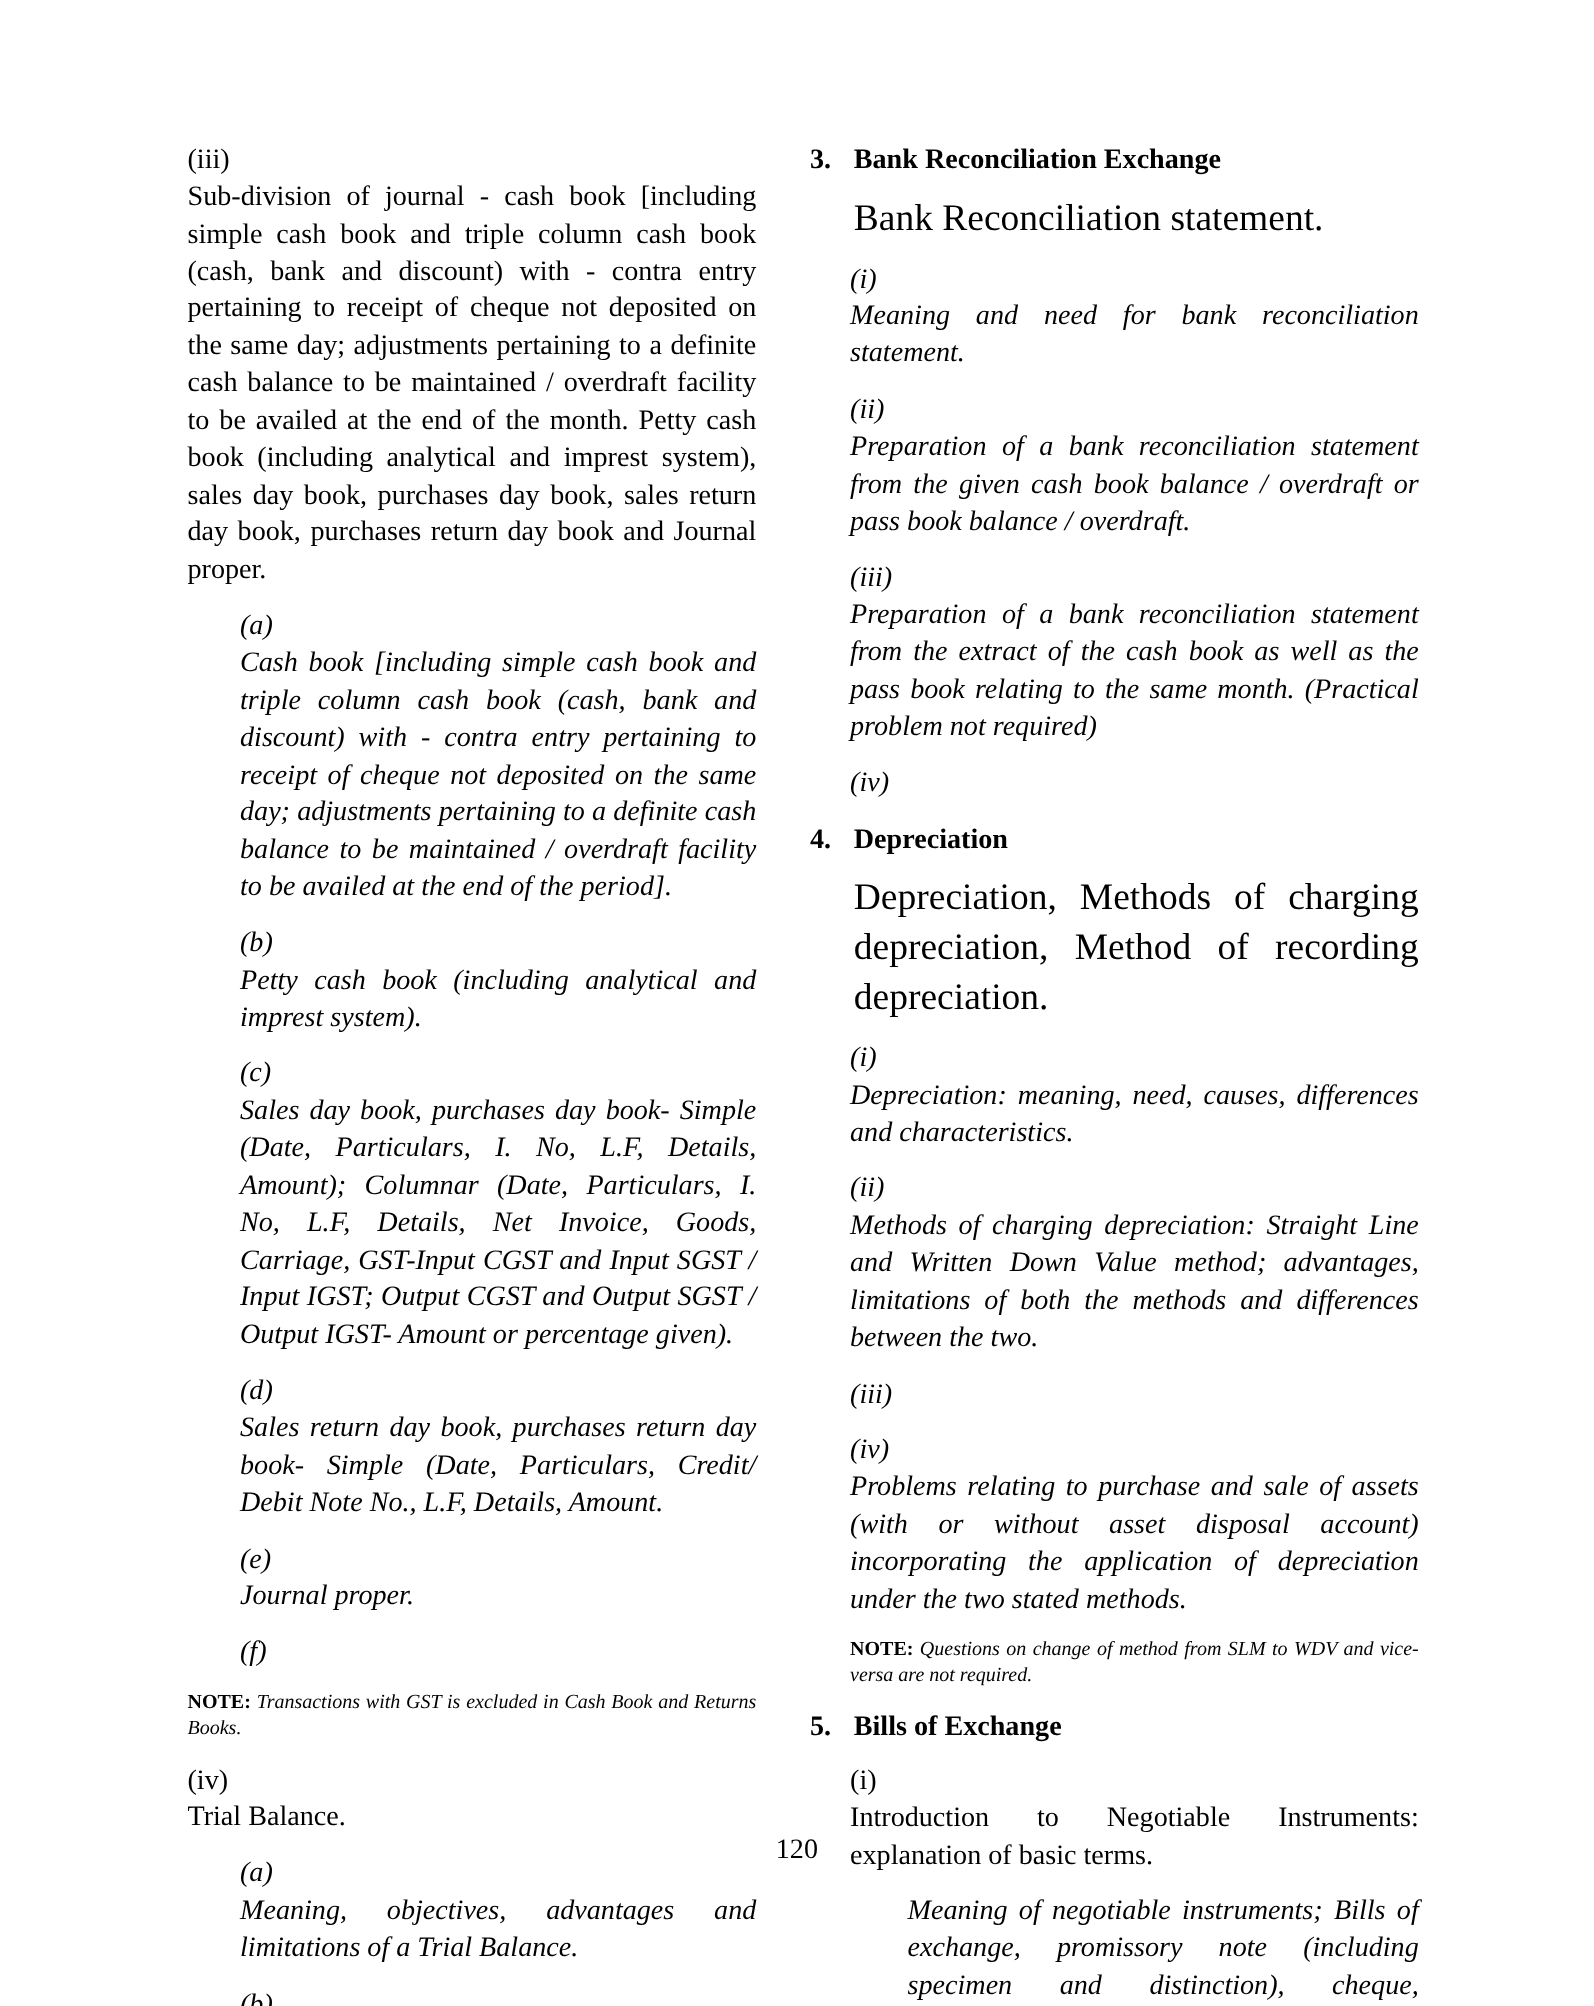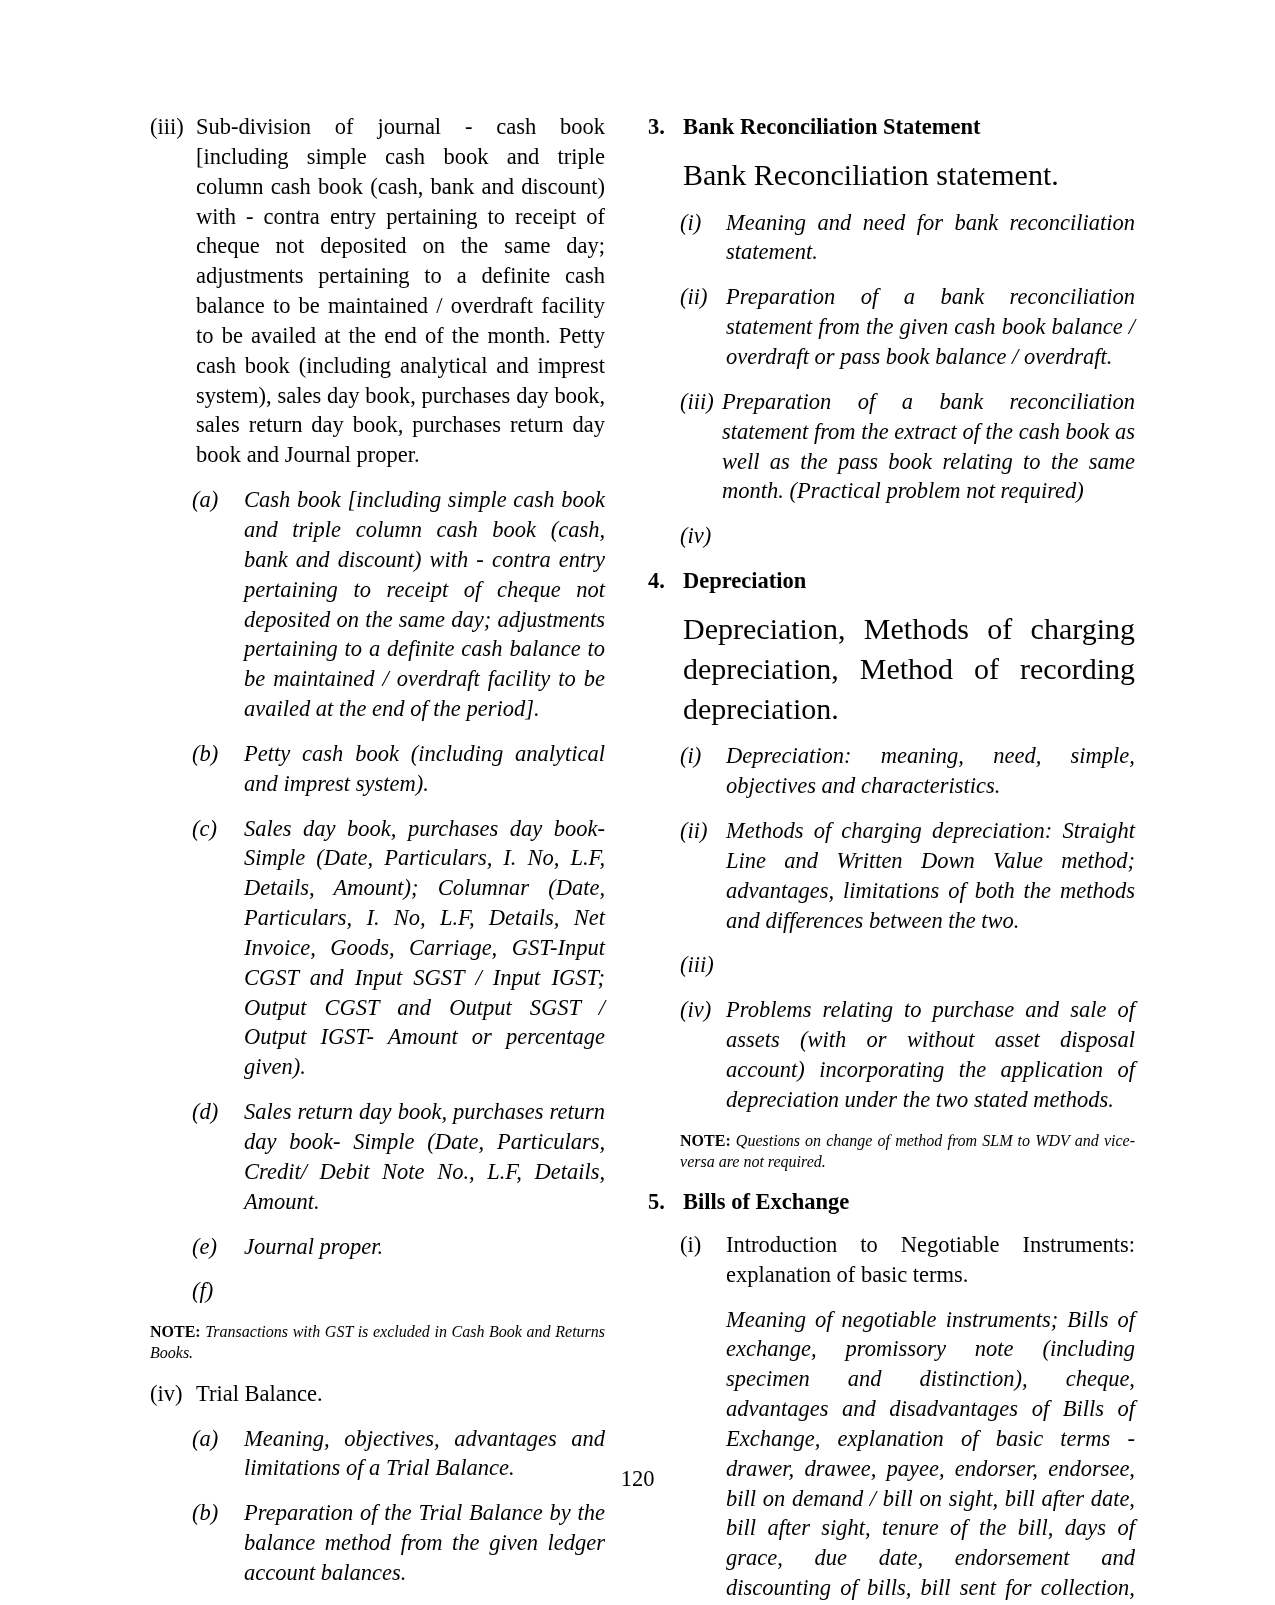--- a/index.html
+++ b/index.html
@@ -48,22 +48,23 @@
     hyphens: none;
   }
   .blk:last-child { margin-bottom: 0; }
 
   .italic { font-style: italic; }
   .roman  { font-style: normal; }
 
   
   .row {
     display: flex;
-    flex-direction: row;
+    flex-direction: column;
     align-items: flex-start;
+    justify-content: flex-end;
   }
   .marker {
     flex: 0 0 auto;
     white-space: nowrap;
     font-style: inherit;
   }
   .body-txt {
     flex: 1 1 auto;
     text-align: justify;
     text-justify: inter-word;
@@ -202,21 +203,21 @@
         <span class="marker">(b)</span>
         <span class="body-txt last-left">Preparation of the Trial Balance by the balance method from the given ledger account balances.</span>
       </div>
 
     </div>
 
     <div class="col col-right">
 
       <div class="sec-head">
         <span class="num">3.</span>
-        <span class="title">Bank Reconciliation Statement</span>
+        <span class="title">Bank Reconciliation Exchange</span>
       </div>
 
       <p class="lead last-left">Bank Reconciliation statement.</p>
 
       <div class="blk row rlvl italic">
         <span class="marker">(i)</span>
         <span class="body-txt last-left">Meaning and need for bank reconciliation statement.</span>
       </div>
 
       <div class="blk row rlvl italic">
@@ -235,21 +236,21 @@
 
       <div class="sec-head">
         <span class="num">4.</span>
         <span class="title">Depreciation</span>
       </div>
 
       <p class="lead last-left">Depreciation, Methods of charging depreciation, Method of recording depreciation.</p>
 
       <div class="blk row rlvl italic">
         <span class="marker">(i)</span>
-        <span class="body-txt last-left">Depreciation: meaning, need, simple, objectives and characteristics.</span>
+        <span class="body-txt last-left">Depreciation: meaning, need, causes, differences and characteristics.</span>
       </div>
 
       <div class="blk row rlvl italic">
         <span class="marker">(ii)</span>
         <span class="body-txt last-left">Methods of charging depreciation: Straight Line and Written Down Value method; advantages, limitations of both the methods and differences between the two.</span>
       </div>
 
       <div class="blk row rlvl tight italic">
         <span class="marker">(iii)</span>
       </div>

